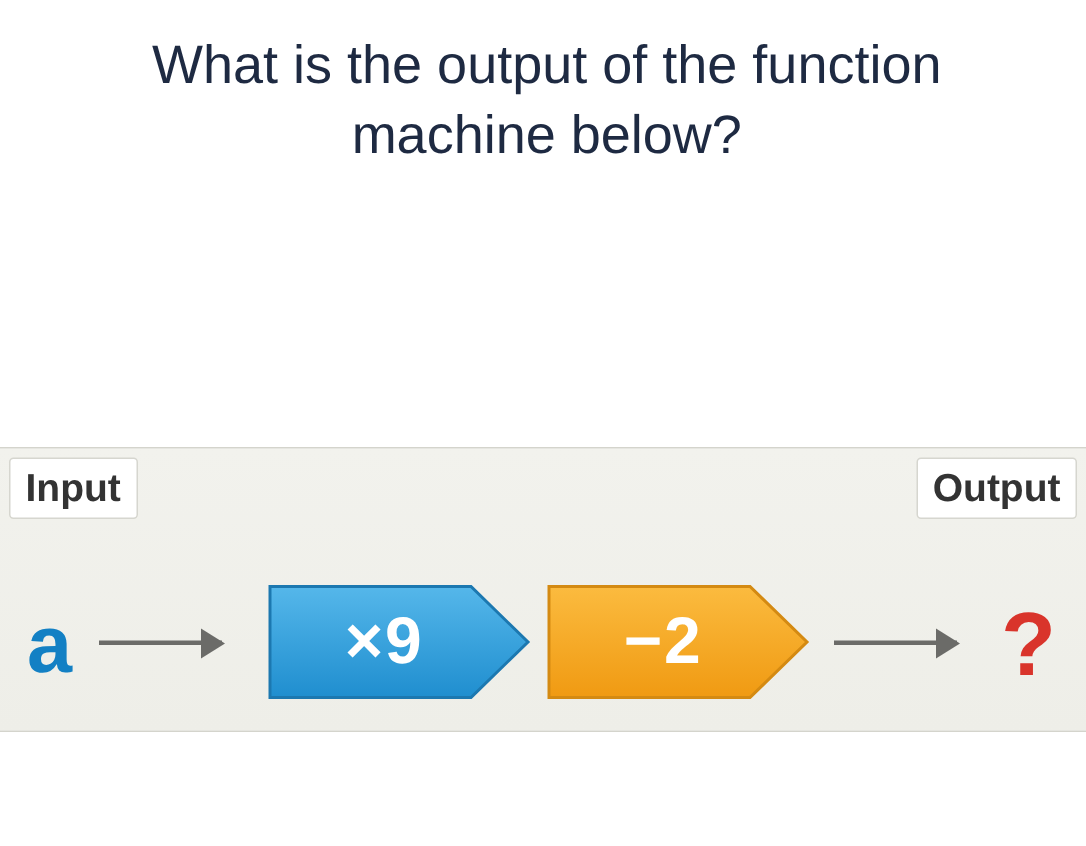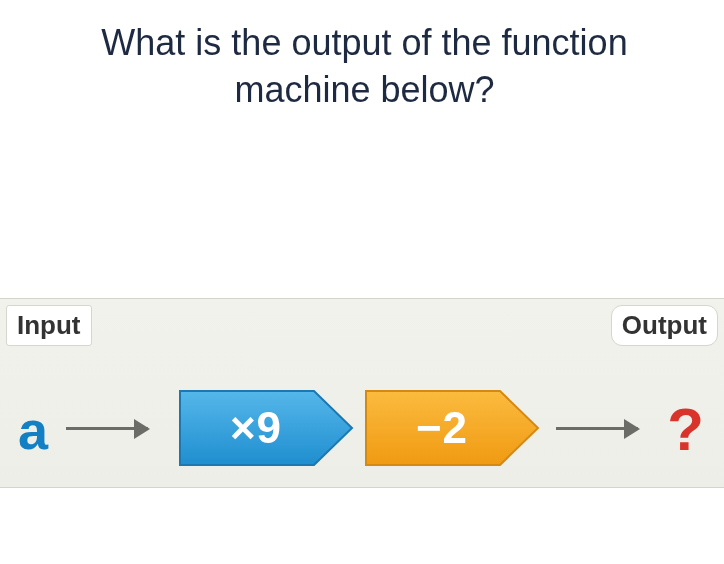--- a/index.html
+++ b/index.html
@@ -35,21 +35,21 @@
     background: #ffffff;
     border: 1px solid #d6d6cf;
     border-radius: 3px;
     font-size: 26px;
     font-weight: 600;
     color: #333333;
     padding: 4px 10px;
     font-family: Arial, sans-serif;
   }
   .label-input { left: 6px; }
-  .label-output { right: 6px; border-radius: 11px; }
+  .label-output { right: 6px; }
   .row {
     position: absolute;
     top: 90px;
     left: 0;
     width: 100%;
     height: 80px;
   }
   .input-var {
     position: absolute;
     left: 18px;

